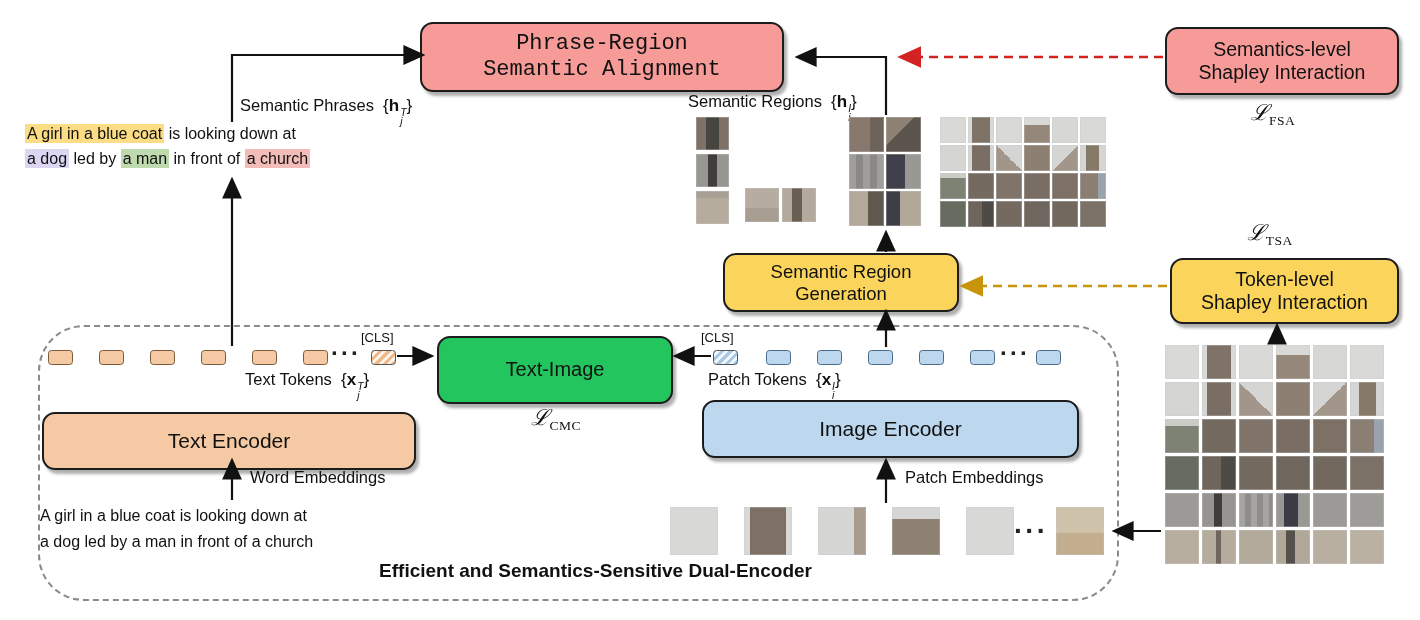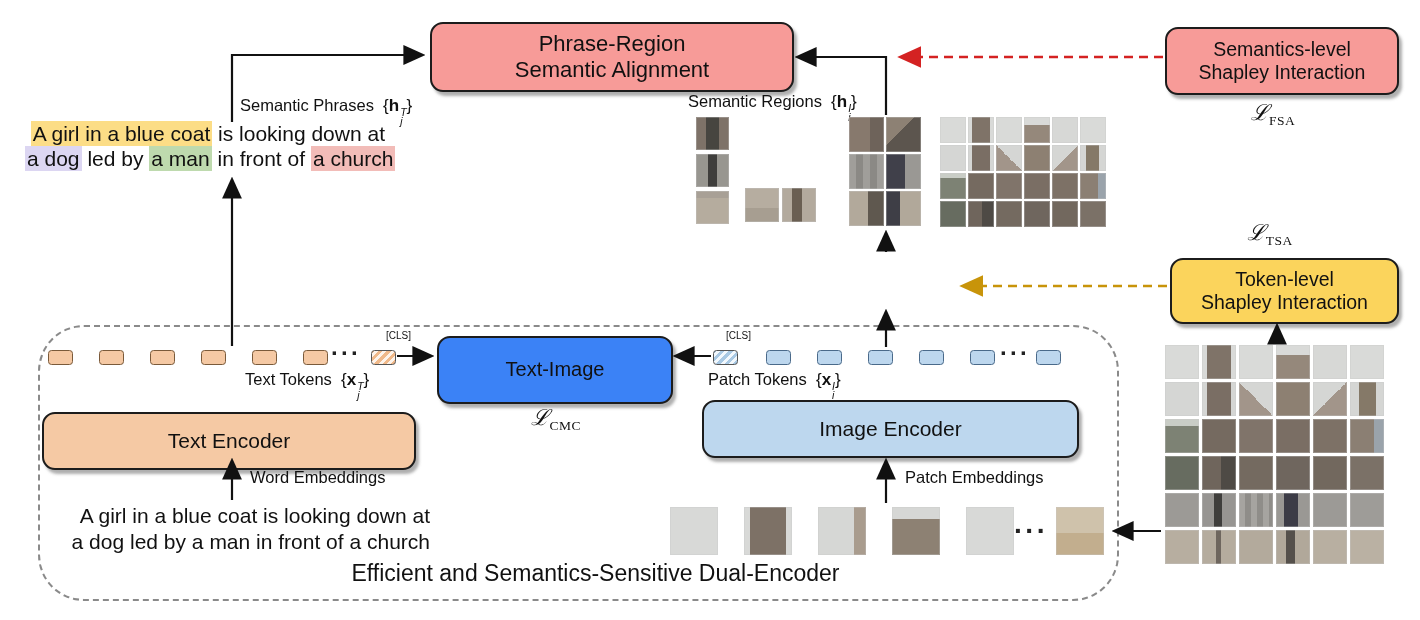--- a/index.html
+++ b/index.html
@@ -4,39 +4,39 @@
 <style>
   html,body{margin:0;padding:0;background:#ffffff;}
   #canvas{position:relative;width:1420px;height:620px;background:#fff;overflow:hidden;
           font-family:"Liberation Sans",sans-serif;color:#111;}
   
   .box{position:absolute;border:2px solid #1c1c1c;border-radius:13px;
        display:flex;flex-direction:column;align-items:center;justify-content:center;
        text-align:center;box-shadow:3px 4px 3px rgba(110,110,110,.55);line-height:1.18;}
   .pbox{background:#f79b98;}
   .ybox{background:#fbd45c;}
-  .gbox{background:#3b82f6;}
+  .gbox{background:#22c55e;}
   .obox{background:#f5c9a4;}
   .bbox{background:#bdd7ee;justify-content:center;}
   .fs22{font-size:22px;} .fs20{font-size:20px;} .fs19{font-size:19.5px;} .fs21{font-size:21px;}
   
   .dashed-frame{position:absolute;left:38px;top:325px;width:1077px;height:272px;
         border:2.5px dashed #8a8a8a;border-radius:46px;}
   .dual-label{position:absolute;left:576px;top:560px;transform:translateX(-50%);
-        font-weight:normal;font-size:23px;white-space:nowrap;padding-left:39px;}
-  
-  .sent{position:absolute;text-align:right;font-size:21px;line-height:25px;}
+        font-weight:bold;font-size:19px;white-space:nowrap;padding-left:39px;}
+  
+  .sent{position:absolute;text-align:left;font-size:16px;line-height:25px;}
   .sent .seg{white-space:pre;}
   .hl-y{background:#fcdd86;padding:1px 2px;}
   .hl-p{background:#dcd6f2;padding:1px 2px;}
   .hl-g{background:#bedaae;padding:1px 2px;}
   .hl-r{background:#f2bcb8;padding:1px 2px;}
   
   .slabel{position:absolute;font-size:16.5px;white-space:nowrap;}
-  .clslabel{position:absolute;font-size:10px;white-space:nowrap;margin-left:25px;}
+  .clslabel{position:absolute;font-size:13px;white-space:nowrap;}
   
   .math{display:inline-block;font-size:17px;}
   .mb{font-weight:bold;font-style:normal;}
   .supsub{display:inline-flex;flex-direction:column;align-items:flex-start;
           font-size:10.5px;line-height:9px;vertical-align:-5px;margin-left:1px;font-style:italic;}
   .loss{position:absolute;transform:translateX(-50%);white-space:nowrap;}
   .scriptL{font-family:"DejaVu Serif",serif;font-style:italic;font-size:22px;}
   .losssub{font-family:"Liberation Serif",serif;font-size:13.5px;vertical-align:-5px;letter-spacing:.5px;}
   
   .tok{position:absolute;width:23px;height:13px;border:1.5px solid #555;border-radius:3.5px;top:350px;}
@@ -51,21 +51,21 @@
   svg.overlay{position:absolute;left:0;top:0;z-index:6;pointer-events:none;}
 </style>
 </head>
 <body>
 
 <div id="canvas">
 
   <div class="dashed-frame"></div>
   <div class="dual-label">Efficient and Semantics-Sensitive Dual-Encoder</div>
 
-  <div class="box pbox fs22" style="left:430px;top:22px;width:360px;height:66px;">
+  <div class="box pbox fs22" style="left:420px;top:22px;width:360px;height:66px;font-family:Liberation Mono, monospace;">
     <span>Phrase-Region</span>
     <span>Semantic Alignment</span>
   </div>
 
   <div class="box pbox fs19" style="left:1165px;top:27px;width:230px;height:64px;">
     <span>Semantics-level</span>
     <span>Shapley Interaction</span>
   </div>
   <span class="loss" style="left:1273px;top:96px;">
     <span class="scriptL">ℒ</span><span class="losssub">FSA</span>
@@ -133,20 +133,23 @@
       <div style="width: 26px; height: 26px; background: rgb(116, 106, 96);"></div>
       <div style="width: 26px; height: 26px; background: rgb(111, 102, 94);"></div>
       <div style="width: 26px; height: 26px; background: rgb(114, 104, 94);"></div>
       <div style="width: 26px; height: 26px; background: rgb(123, 113, 103);"></div>
     </div>
 
   <span class="loss" style="left:1270px;top:216px;">
     <span class="scriptL">ℒ</span><span class="losssub">TSA</span>
   </span>
 
+  <div class="box ybox" style="left:723px;top:253px;width:232px;height:55px;font-size:18.5px;">
+    <span>Semantic Region Generation</span>
+  </div>
 
   <div class="box ybox fs19" style="left:1170px;top:258px;width:225px;height:62px;">
     <span>Token-level</span>
     <span>Shapley Interaction</span>
   </div>
 
   <div class="tok orange" style="left:48px;"></div>
   <div class="tok orange" style="left:99px;"></div>
   <div class="tok orange" style="left:150px;"></div>
   <div class="tok orange" style="left:201px;"></div>

